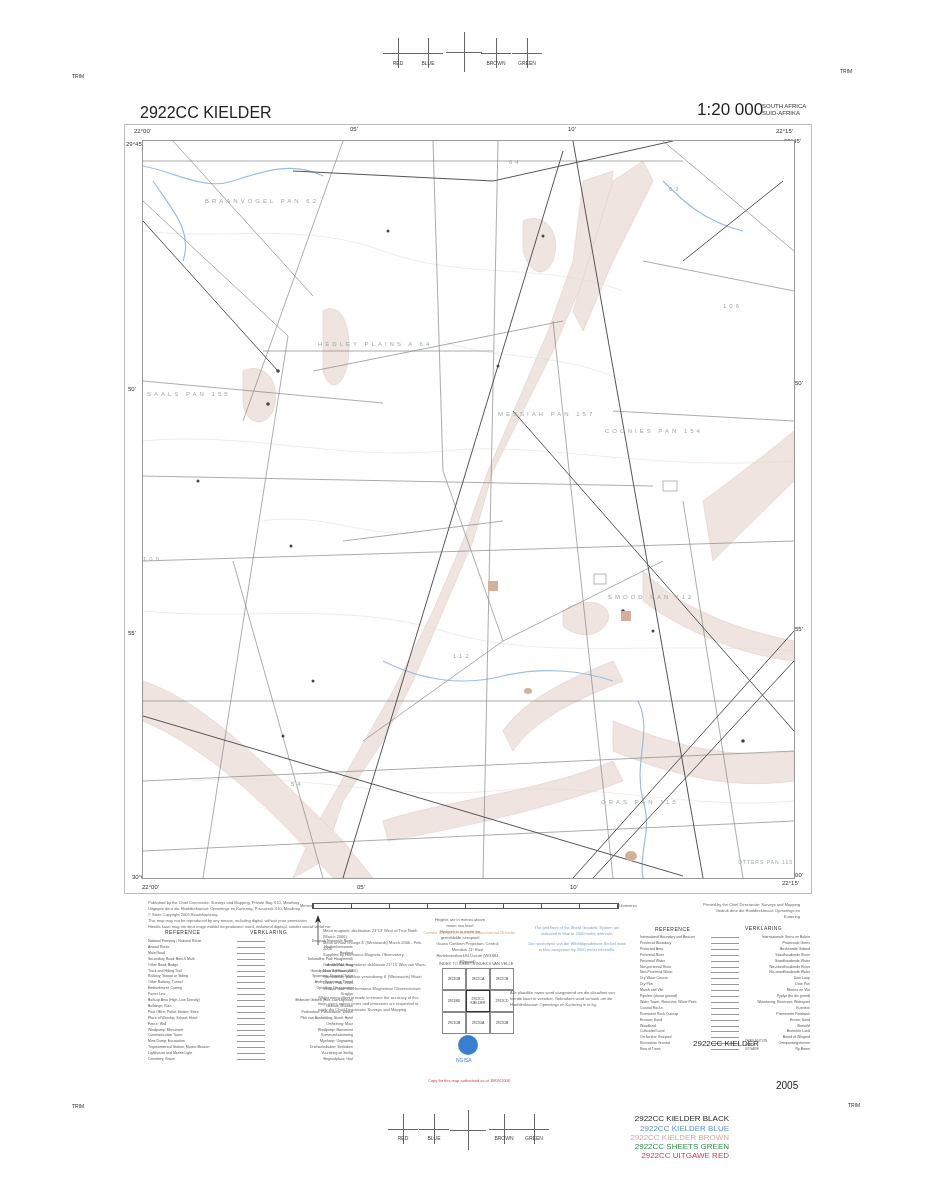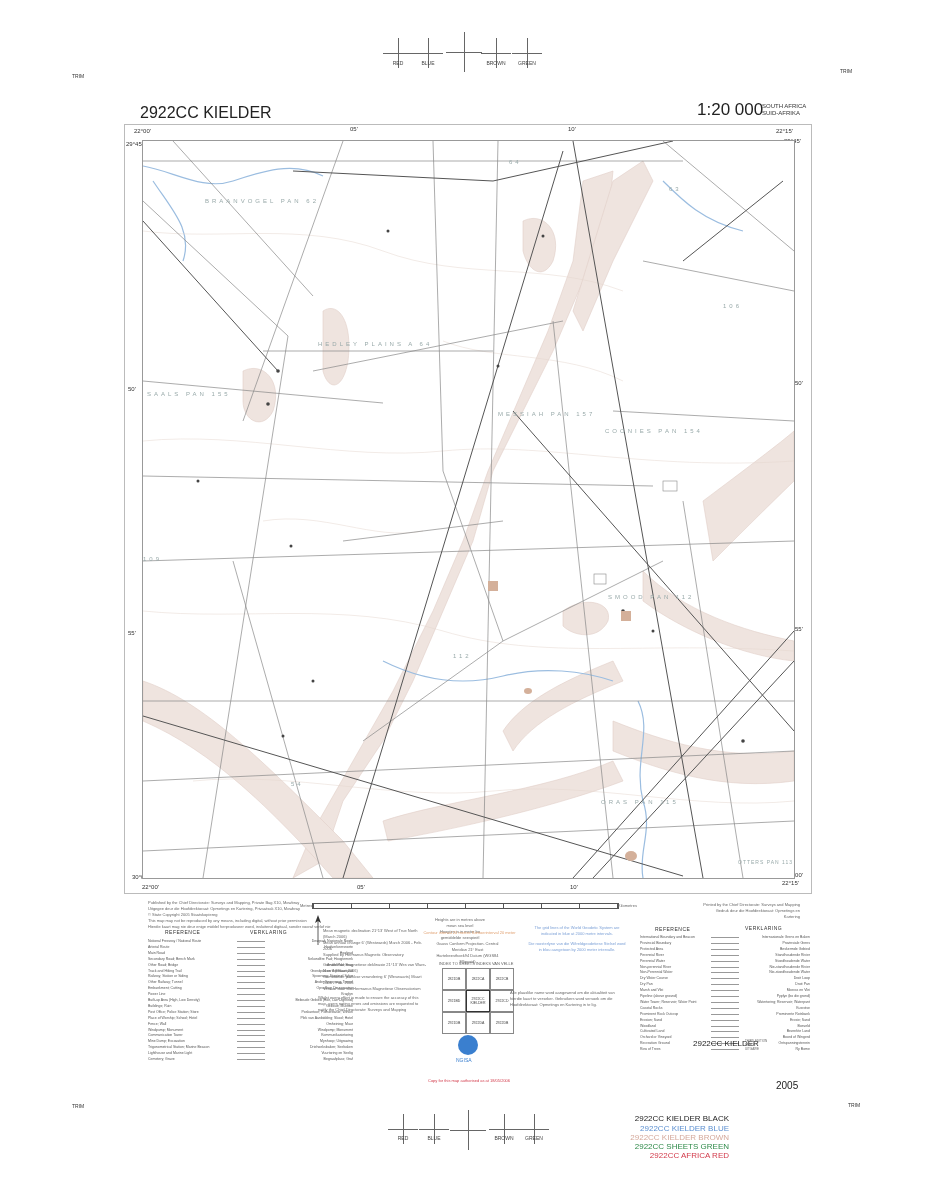--- a/index.html
+++ b/index.html
@@ -402,13 +402,13 @@
 <div class="reg" style="left:519px;top:1114px;"></div>
 <div class="reg-label" style="left:514px;top:1135px;">GREEN</div>
 
 <div class="corner-code" style="left:72px;top:1103px;">TRIM</div>
 <div class="corner-code" style="left:848px;top:1102px;">TRIM</div>
 
 <div class="sep-label" style="top:1114px;color:#222;">2922CC KIELDER BLACK</div>
 <div class="sep-label" style="top:1124px;color:#5b8fd0;">2922CC KIELDER BLUE</div>
 <div class="sep-label" style="top:1133px;color:#d4a89a;">2922CC KIELDER BROWN</div>
 <div class="sep-label" style="top:1142px;color:#2f8a4a;">2922CC SHEETS GREEN</div>
-<div class="sep-label" style="top:1151px;color:#d23a4a;">2922CC AFRICA RED</div>
+<div class="sep-label" style="top:1151px;color:#d23a4a;">2922CC UITGAWE RED</div>
 
 </body></html>

